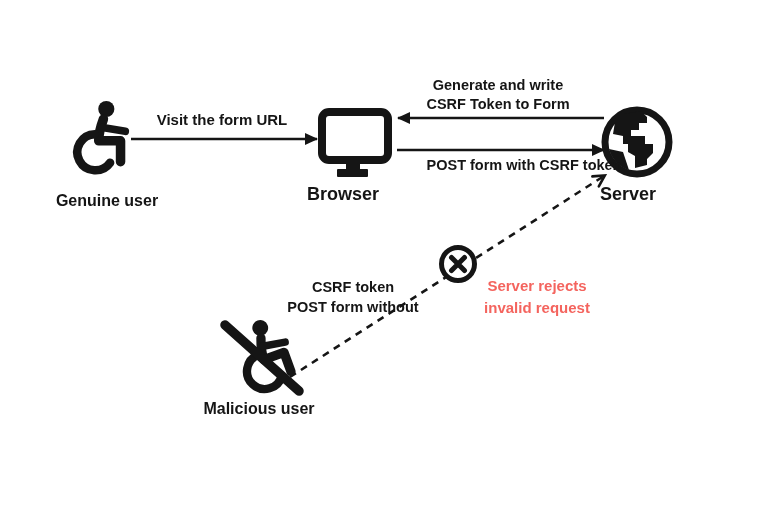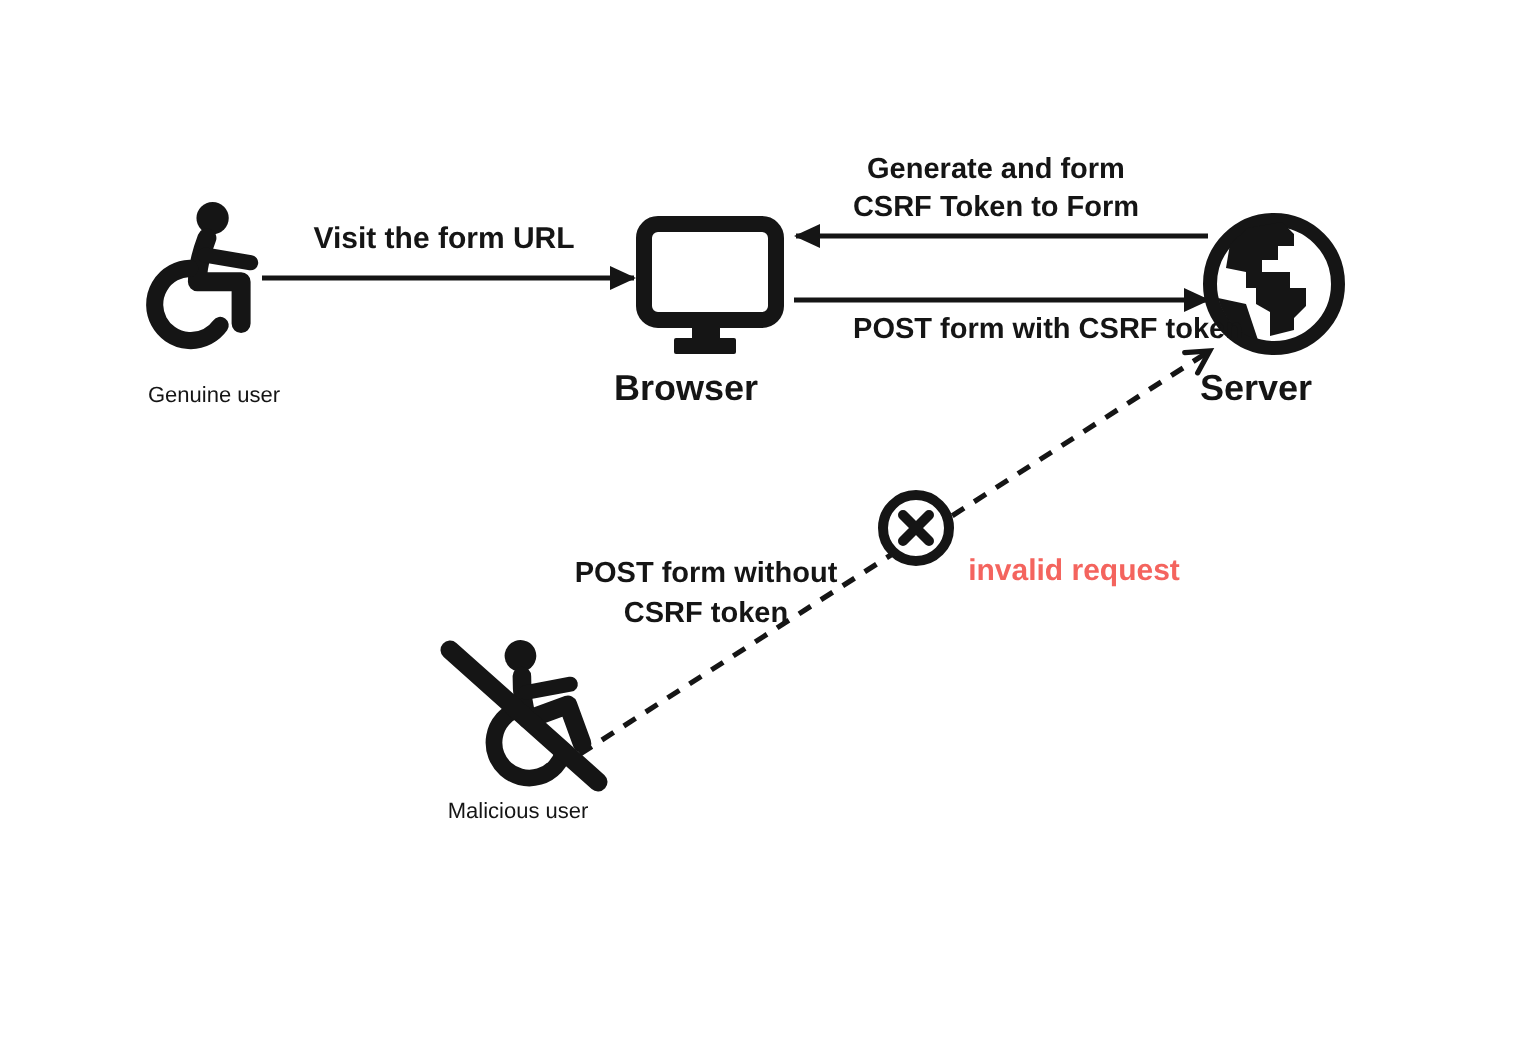--- a/index.html
+++ b/index.html
@@ -4,21 +4,21 @@
 <style>
   html,body{margin:0;padding:0;background:#ffffff;}
   .canvas{position:relative;width:768px;height:530px;background:#ffffff;overflow:hidden;
           font-family:"Liberation Sans",sans-serif;color:#151515;}
   svg.layer{position:absolute;left:0;top:0;}
   .label{position:absolute;transform:translateX(-50%);white-space:nowrap;text-align:center;color:#151515;}
   .flow{font-size:14.5px;font-weight:700;}
   .flow.two-line{line-height:18.5px;}
   .flow-lg{font-size:15px;font-weight:700;}
   .node-lg{font-size:18px;font-weight:700;}
-  .node-sm{font-size:11px;font-weight:400;}
+  .node-sm{font-size:16px;font-weight:700;}
   .error{font-size:15px;font-weight:700;line-height:21.5px;}
 </style>
 </head>
 <body>
 
 <div class="canvas">
 
   <svg class="layer" width="768" height="530" viewBox="0 0 768 530">
     <defs>
       <marker id="arrowSolid" markerUnits="userSpaceOnUse" markerWidth="16" markerHeight="14" refX="13" refY="7" orient="auto">
@@ -67,32 +67,33 @@
         <path d="M30 29 L54 33" fill="none" stroke="#151515" stroke-width="8" stroke-linecap="round"></path>
         <path d="M22 36 A19 19 0 1 0 38 66" fill="none" stroke="#151515" stroke-width="9" stroke-linecap="round"></path>
       </g>
       <line x1="225" y1="325" x2="299" y2="391" stroke="#151515" stroke-width="9.5" stroke-linecap="round"></line>
     </g>
   </svg>
 
   <div class="label flow-lg" style="left:222px;top:111px;">Visit the form URL</div>
 
   <div class="label flow two-line" style="left:498px;top:76px;">
-    <div>Generate and form</div>
+    <div>Generate and write</div>
     <div>CSRF Token to Form</div>
   </div>
 
   <div class="label flow" style="left:500px;top:157px;margin-left:24px;">POST form with CSRF token</div>
 
   <div class="label flow two-line" style="left:353px;top:277px;line-height:20px;">
+    <div>CSRF token</div>
     <div>POST form without</div>
-    <div>CSRF token</div>
   </div>
 
   <div class="label error" style="left:537px;top:275px;color:#f4645e;">
+    <div>Server rejects</div>
     <div>invalid request</div>
   </div>
 
   <div class="label node-sm" style="left:107px;top:192px;">Genuine user</div>
 
   <div class="label node-lg" style="left:343px;top:184px;">Browser</div>
 
   <div class="label node-lg" style="left:628px;top:184px;">Server</div>
 
   <div class="label node-sm" style="left:259px;top:400px;">Malicious user</div>

